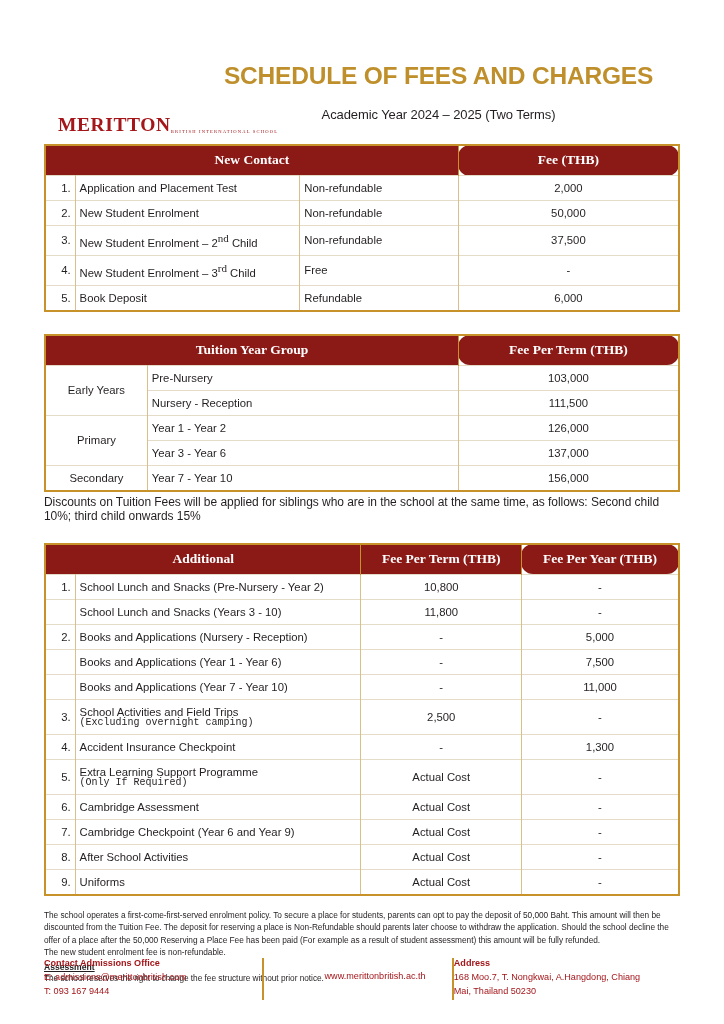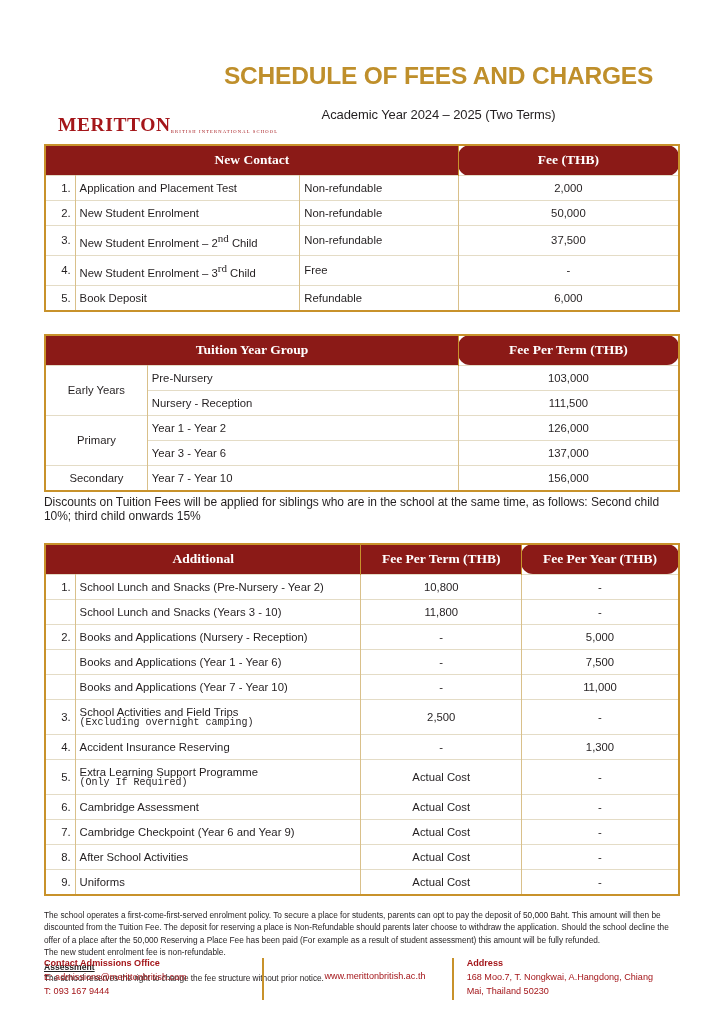--- a/index.html
+++ b/index.html
@@ -97,21 +97,21 @@
 
   
   .footer {
     position: absolute; left: 0; bottom: 24px; width: 724px;
     display: flex; align-items: flex-start;
     padding: 0 44px;
   }
   .f-col { position: relative; }
   .f-left { width: 222px; }
   .f-mid { width: 190px; padding-left: 34px; padding-top: 15px; }
-  .f-right { width: 230px; padding-left: 13px; }
+  .f-right { width: 230px; padding-left: 0; }
   .f-div {
     width: 2px; background: #C8922B; height: 42px; margin-top: 2px;
   }
   .f-title {
     font-size: 9.1px; font-weight: bold; color: #A4161A; line-height: 1.55;
   }
   .f-line { font-size: 9.1px; color: #A4161A; line-height: 1.55; }
   .f-web { font-size: 9.1px; color: #A4161A; text-align: center; }
 </style>
 </head>
@@ -293,21 +293,21 @@
             <td class="amt">11,000</td>
           </tr>
           <tr>
             <td class="num">3.</td>
             <td class="rowlabel">School Activities and Field Trips<span class="sublabel">(Excluding overnight camping)</span></td>
             <td class="amt">2,500</td>
             <td class="amt">-</td>
           </tr>
           <tr>
             <td class="num">4.</td>
-            <td class="rowlabel">Accident Insurance Reserving</td>
+            <td class="rowlabel">Accident Insurance Checkpoint</td>
             <td class="amt">-</td>
             <td class="amt">1,300</td>
           </tr>
           <tr>
             <td class="num">5.</td>
             <td class="rowlabel">Extra Learning Support Programme<span class="sublabel">(Only If Required)</span></td>
             <td class="amt">Actual Cost</td>
             <td class="amt">-</td>
           </tr>
           <tr>

